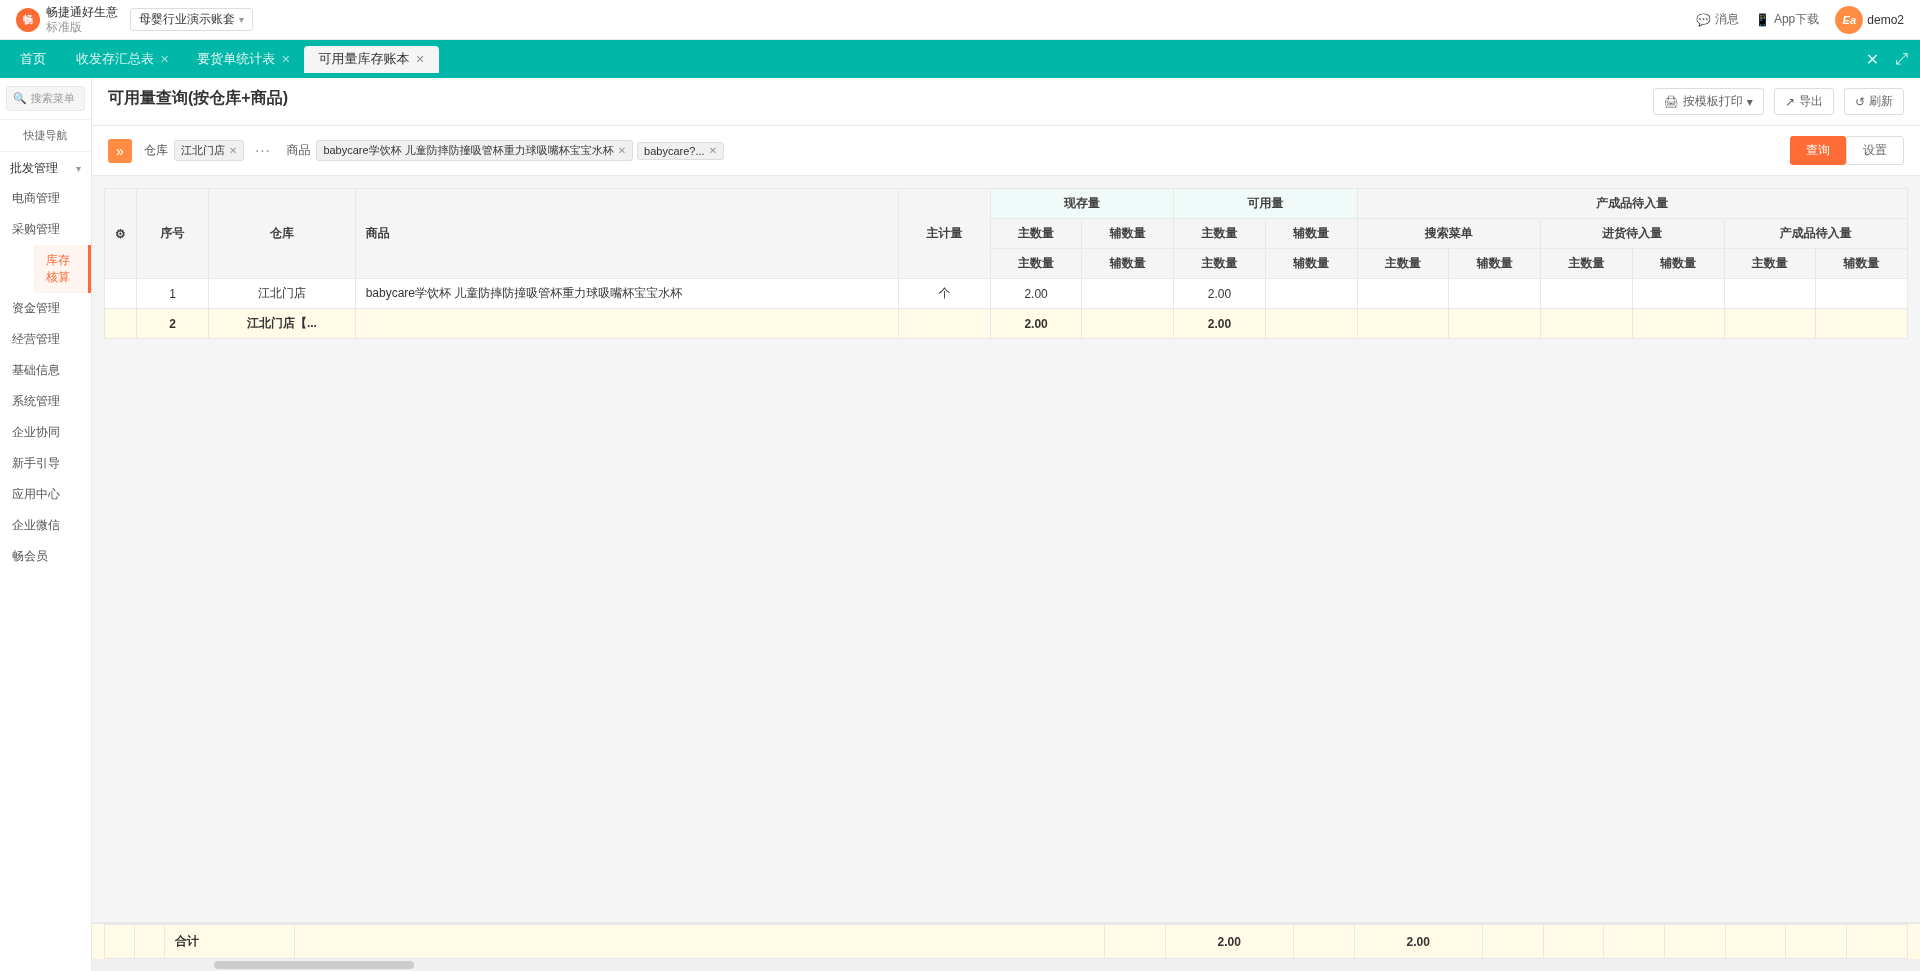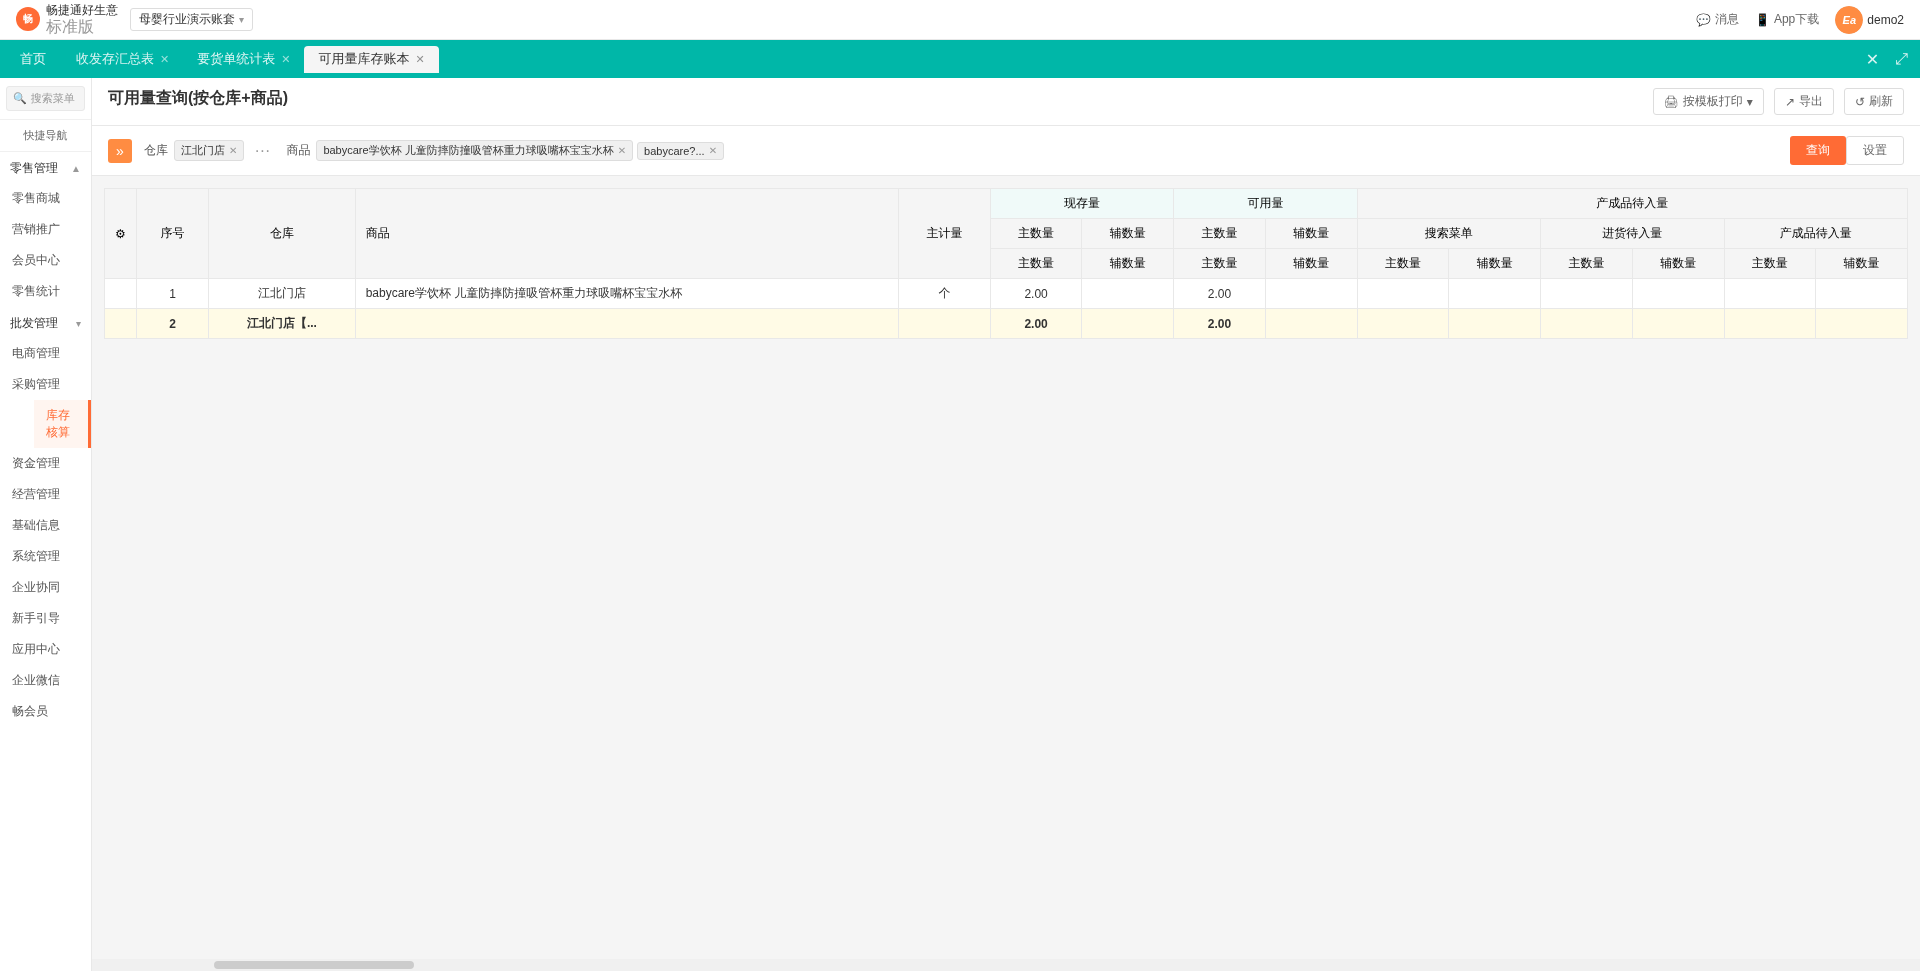--- a/index.html
+++ b/index.html
@@ -12,21 +12,21 @@
       display: flex;
       align-items: center;
       justify-content: space-between;
       padding: 0 16px;
       border-bottom: 1px solid #e8e8e8;
     }
     .top-bar-left { display: flex; align-items: center; gap: 12px; }
     .logo-area { display: flex; align-items: center; gap: 6px; }
     .logo-icon { width: 24px; height: 24px; background: #ff6b35; border-radius: 50%; display: flex; align-items: center; justify-content: center; color: white; font-size: 10px; font-weight: bold; }
     .logo-text { font-size: 12px; color: #333; line-height: 1.2; }
-    .logo-text .sub { color: #999; font-size: 16px; }
+    .logo-text .sub { color: #999; font-size: 12px; }
     .industry-select { display: flex; align-items: center; gap: 4px; border: 1px solid #ddd; border-radius: 3px; padding: 2px 8px; font-size: 12px; color: #333; cursor: pointer; background: #fff; }
     .industry-select .chevron { color: #999; font-size: 10px; }
     .top-bar-right { display: flex; align-items: center; gap: 16px; }
     .top-bar-btn { display: flex; align-items: center; gap: 4px; font-size: 12px; color: #666; cursor: pointer; }
     .user-avatar { width: 28px; height: 28px; border-radius: 50%; background: #e8e8e8; display: flex; align-items: center; justify-content: center; overflow: hidden; font-style: italic; }
     .user-name { font-size: 12px; color: #333; cursor: pointer; }
 
     
     .nav-tabs {
       height: 38px;
@@ -277,22 +277,22 @@
     }
     .data-table th, .data-table td {
       border: 1px solid #e8e8e8;
       padding: 6px 10px;
       text-align: center;
       font-size: 12px;
       white-space: nowrap;
     }
     .data-table th {
       background: #f5f5f5;
-      font-weight: 400;
-      color: #000000;
+      font-weight: 700;
+      color: #404040;
     }
     .data-table th.left-align { text-align: left; }
     .data-table td.left-align { text-align: left; }
     .data-table .gear-th { width: 30px; }
     .th-span-row { background: #f0faf9 !important; }
     .data-table tbody tr.subtotal td {
       background: #fffbe6;
       font-weight: bold;
     }
     .footer-table {
@@ -388,30 +388,20 @@
     <div class="sidebar-search">
       <button class="sidebar-search-btn">
         <span>🔍</span>
         <span>搜索菜单</span>
       </button>
     </div>
     <div class="sidebar-nav-btn">
       <span>快捷导航</span>
     </div>
 
-    <div class="sidebar-group">
-      <div class="sidebar-group-header">
-        <span>零售管理</span>
-        <span class="arrow">▲</span>
-      </div>
-      <div class="sidebar-item">零售商城</div>
-      <div class="sidebar-item">营销推广</div>
-      <div class="sidebar-item">会员中心</div>
-      <div class="sidebar-item">零售统计</div>
-    </div>
 
     <div class="sidebar-group">
       <div class="sidebar-group-header">
         <span>批发管理</span>
         <span class="arrow">▾</span>
       </div>
     </div>
 
     <div class="sidebar-item">电商管理</div>
     <div class="sidebar-item">采购管理</div>
@@ -551,19 +541,42 @@
             <td></td>
             <td></td>
             <td></td>
             <td></td>
             <td></td>
           </tr>
         </tbody>
       </table>
     </div>
 
+    <div style="background:#fffbe6;border-top:2px solid #e8e8e8;padding:0 12px;">
+      <table class="footer-table">
+        <tbody>
+            <tr>
+          <td style="width:30px;"></td>
+          <td style="width:30px;"></td>
+          <td class="label">合计</td>
+          <td style="min-width:280px;"></td>
+          <td></td>
+          <td>2.00</td>
+          <td></td>
+          <td>2.00</td>
+          <td></td>
+          <td></td>
+          <td></td>
+          <td></td>
+          <td></td>
+          <td></td>
+          <td></td>
+        </tr>
+      </tbody>
+        </table>
+    </div>
 
     <div class="scroll-bar-area">
       <div class="scroll-bar-thumb"></div>
     </div>
 
   </div>
 </div>
 
 </body></html>

